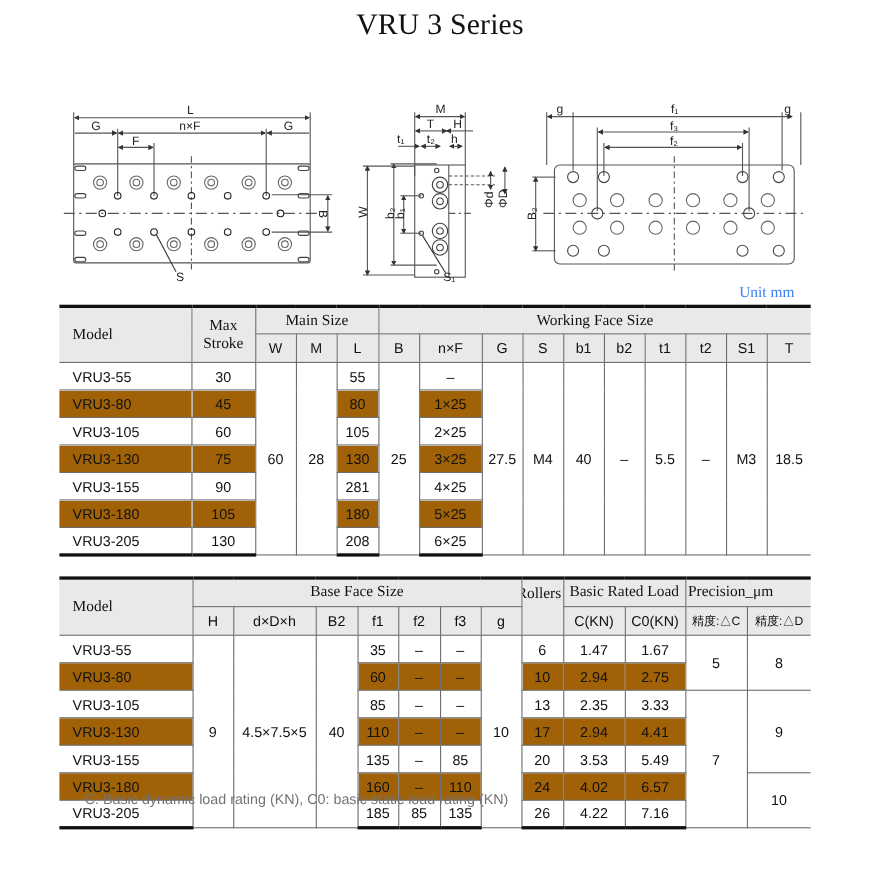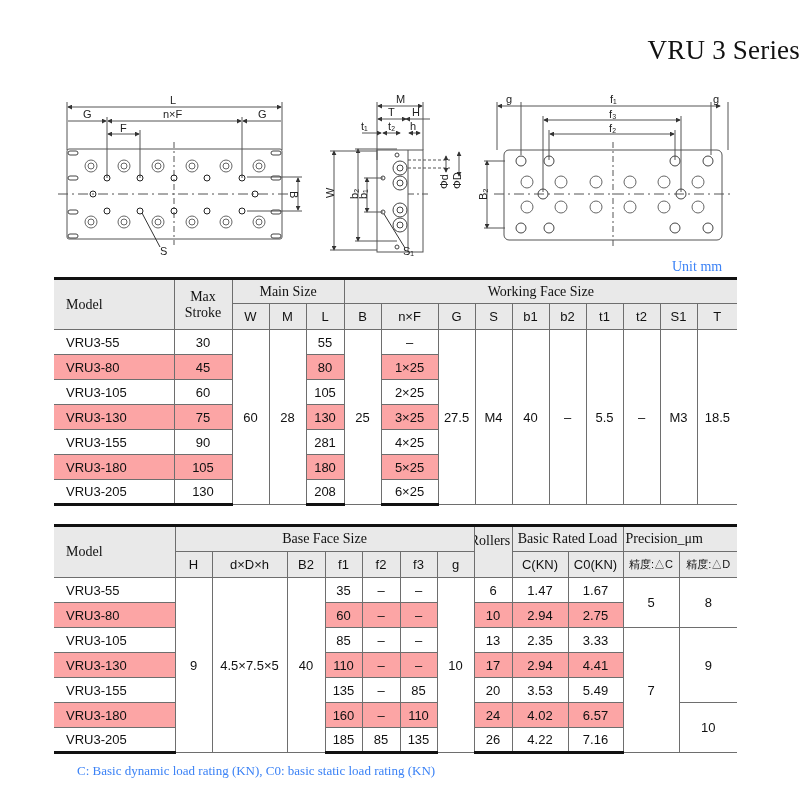--- a/index.html
+++ b/index.html
@@ -1,27 +1,27 @@
 <!DOCTYPE html>
 <html><head>
 <meta charset="utf-8">
 <style>
   html, body { margin: 0; padding: 0; background: #ffffff; }
   body { width: 800px; height: 800px; position: relative; overflow: hidden; font-family: "Liberation Sans", sans-serif; color: #111; }
-  .title { position: absolute; left: 0; top: 35px; width: 800px; text-align: right; font-family: "Liberation Serif", serif; font-size: 27px; color: #111; letter-spacing: 0.2px; }
+  .title { position: absolute; left: 0; top: 7px; width: 800px; text-align: center; font-family: "Liberation Serif", serif; font-size: 27px; color: #111; letter-spacing: 0.2px; }
   .drawing { position: absolute; left: 0; top: 0; }
   .unit { position: absolute; left: 672px; top: 259px; font-family: "Liberation Serif", serif; font-size: 14px; color: #3b82f6; }
-  .footnote { position: absolute; left: 77px; top: 763px; font-family: Liberation Serif, serif; font-size: 13px; color: #3b82f6; }
+  .footnote { position: absolute; left: 77px; top: 719px; font-family: Liberation Sans, sans-serif; font-size: 13px; color: #737373; }
 
   table.spec { position: absolute; border-collapse: collapse; table-layout: fixed; font-size: 13px; }
   table.spec td, table.spec th { border: 1px solid #6e6e6e; text-align: center; padding: 0; font-weight: normal; overflow: hidden; white-space: nowrap; }
   table.spec .hdr { background: #e9e9e9; text-align: center; }
   table.spec .serif { font-family: "Liberation Serif", serif; font-size: 14px; }
   table.spec .model { text-align: left; padding-left: 12px; }
-  table.spec .shade { background: #fca5a5; }
+  table.spec .shade { background: #a16207; }
   table.spec tr.top-row th, table.spec tr.top-row td { border-top: 3px solid #111; }
   table.spec tr.last-row td { border-bottom: 3px solid #111; }
   table.spec td.nb-l, table.spec th.nb-l { border-left: none; }
   table.spec td.nb-r, table.spec th.nb-r { border-right: none; }
   table.spec .small { font-size: 11px; }
   #t1 { left: 54px; top: 277px; width: 683px; }
   #t2 { left: 54px; top: 524px; width: 683px; }
   .rollers-hdr { vertical-align: top; padding-top: 6px !important; margin-left: 44px; }
   .rollers-hdr span { display: inline-block; margin-left: -6px; }
 </style>

